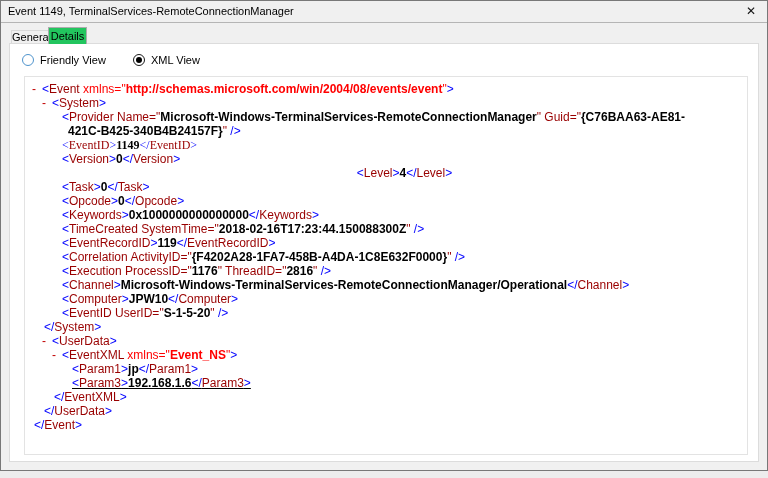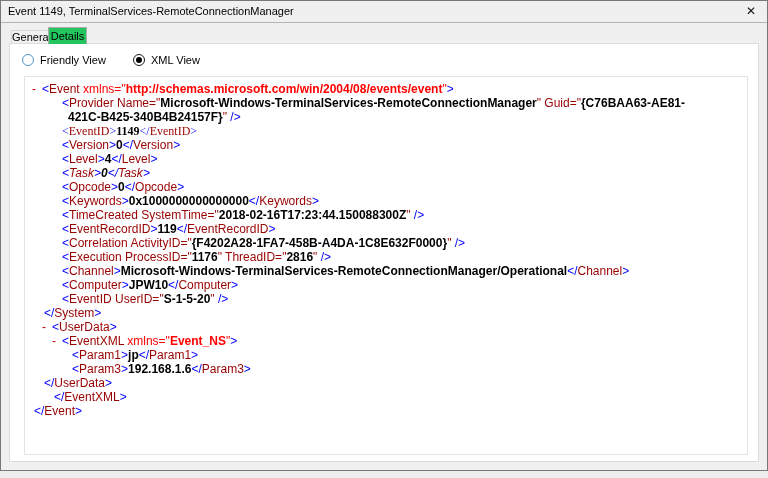--- a/index.html
+++ b/index.html
@@ -86,40 +86,41 @@
     <label class="radiowrap pos-xml">
       <span class="radio radio-sel">
           <span class="dot"></span>
         </span>
       <span class="radiolabel">XML View</span>
     </label>
 
     <div class="xmlbox">
       <div id="xmltree">
           <div class="xline" style="padding-left: 17px;"><span class="xmarker">-</span><span class="x-m">&lt;</span><span class="x-t">Event</span><span class="x-n"> xmlns="</span><span class="x-b">http://schemas.microsoft.com/win/2004/08/events/event</span><span class="x-n">"</span><span class="x-m">&gt;</span></div>
+          <div class="xline" style="padding-left: 27px;"><span class="xmarker">-</span><span class="x-m">&lt;</span><span class="x-t">System</span><span class="x-m">&gt;</span></div>
           <div class="xline" style="padding-left: 37px;"><span class="x-m">&lt;</span><span class="x-t">Provider</span><span class="x-t"> Name="</span><span class="x-v">Microsoft-Windows-TerminalServices-RemoteConnectionManager</span><span class="x-t">" Guid="</span><span class="x-v">{C76BAA63-AE81-</span></div>
           <div class="xline" style="padding-left: 43px;"><span class="x-v">421C-B425-340B4B24157F}</span><span class="x-t">"</span><span class="x-m"> /&gt;</span></div>
           <div class="xline" style="padding-left: 37px; font-family: Liberation Serif, serif;"><span class="x-m">&lt;</span><span class="x-t">EventID</span><span class="x-m">&gt;</span><span class="x-v">1149</span><span class="x-m">&lt;/</span><span class="x-t">EventID</span><span class="x-m">&gt;</span></div>
           <div class="xline" style="padding-left: 37px;"><span class="x-m">&lt;</span><span class="x-t">Version</span><span class="x-m">&gt;</span><span class="x-v">0</span><span class="x-m">&lt;/</span><span class="x-t">Version</span><span class="x-m">&gt;</span></div>
-          <div class="xline" style="padding-left: 37px;"><span class="x-m">&lt;</span><span class="x-t">Level</span><span class="x-m">&gt;</span><span class="x-v">4</span><span class="x-m">&lt;/</span><span class="x-t">Level</span><span class="x-m">&gt;</span></div>
-          <div class="xline" style="padding-left: 37px; font-style: italic;"><span class="x-m">&lt;</span><span class="x-t">Task</span><span class="x-m">&gt;</span><span class="x-v">0</span><span class="x-m">&lt;/</span><span class="x-t">Task</span><span class="x-m">&gt;</span></div>
+          <div class="xline" style="padding-left: 37px; text-align: center;"><span class="x-m">&lt;</span><span class="x-t">Level</span><span class="x-m">&gt;</span><span class="x-v">4</span><span class="x-m">&lt;/</span><span class="x-t">Level</span><span class="x-m">&gt;</span></div>
+          <div class="xline" style="padding-left: 37px;"><span class="x-m">&lt;</span><span class="x-t">Task</span><span class="x-m">&gt;</span><span class="x-v">0</span><span class="x-m">&lt;/</span><span class="x-t">Task</span><span class="x-m">&gt;</span></div>
           <div class="xline" style="padding-left: 37px;"><span class="x-m">&lt;</span><span class="x-t">Opcode</span><span class="x-m">&gt;</span><span class="x-v">0</span><span class="x-m">&lt;/</span><span class="x-t">Opcode</span><span class="x-m">&gt;</span></div>
           <div class="xline" style="padding-left: 37px;"><span class="x-m">&lt;</span><span class="x-t">Keywords</span><span class="x-m">&gt;</span><span class="x-v">0x1000000000000000</span><span class="x-m">&lt;/</span><span class="x-t">Keywords</span><span class="x-m">&gt;</span></div>
           <div class="xline" style="padding-left: 37px;"><span class="x-m">&lt;</span><span class="x-t">TimeCreated</span><span class="x-t"> SystemTime="</span><span class="x-v">2018-02-16T17:23:44.150088300Z</span><span class="x-t">"</span><span class="x-m"> /&gt;</span></div>
           <div class="xline" style="padding-left: 37px;"><span class="x-m">&lt;</span><span class="x-t">EventRecordID</span><span class="x-m">&gt;</span><span class="x-v">119</span><span class="x-m">&lt;/</span><span class="x-t">EventRecordID</span><span class="x-m">&gt;</span></div>
           <div class="xline" style="padding-left: 37px;"><span class="x-m">&lt;</span><span class="x-t">Correlation</span><span class="x-t"> ActivityID="</span><span class="x-v">{F4202A28-1FA7-458B-A4DA-1C8E632F0000}</span><span class="x-t">"</span><span class="x-m"> /&gt;</span></div>
           <div class="xline" style="padding-left: 37px;"><span class="x-m">&lt;</span><span class="x-t">Execution</span><span class="x-t"> ProcessID="</span><span class="x-v">1176</span><span class="x-t">" ThreadID="</span><span class="x-v">2816</span><span class="x-t">"</span><span class="x-m"> /&gt;</span></div>
           <div class="xline" style="padding-left: 37px;"><span class="x-m">&lt;</span><span class="x-t">Channel</span><span class="x-m">&gt;</span><span class="x-v">Microsoft-Windows-TerminalServices-RemoteConnectionManager/Operational</span><span class="x-m">&lt;/</span><span class="x-t">Channel</span><span class="x-m">&gt;</span></div>
           <div class="xline" style="padding-left: 37px;"><span class="x-m">&lt;</span><span class="x-t">Computer</span><span class="x-m">&gt;</span><span class="x-v">JPW10</span><span class="x-m">&lt;/</span><span class="x-t">Computer</span><span class="x-m">&gt;</span></div>
           <div class="xline" style="padding-left: 37px;"><span class="x-m">&lt;</span><span class="x-t">EventID</span><span class="x-t"> UserID="</span><span class="x-v">S-1-5-20</span><span class="x-t">"</span><span class="x-m"> /&gt;</span></div>
           <div class="xline" style="padding-left: 19px;"><span class="x-m">&lt;/</span><span class="x-t">System</span><span class="x-m">&gt;</span></div>
           <div class="xline" style="padding-left: 27px;"><span class="xmarker">-</span><span class="x-m">&lt;</span><span class="x-t">UserData</span><span class="x-m">&gt;</span></div>
           <div class="xline" style="padding-left: 37px;"><span class="xmarker">-</span><span class="x-m">&lt;</span><span class="x-t">EventXML</span><span class="x-n"> xmlns="</span><span class="x-b">Event_NS</span><span class="x-n">"</span><span class="x-m">&gt;</span></div>
           <div class="xline" style="padding-left: 47px;"><span class="x-m">&lt;</span><span class="x-t">Param1</span><span class="x-m">&gt;</span><span class="x-v">jp</span><span class="x-m">&lt;/</span><span class="x-t">Param1</span><span class="x-m">&gt;</span></div>
-          <div class="xline" style="padding-left: 47px;"><span class="x-m">&lt;</span><span class="x-t">Param3</span><span class="x-m">&gt;</span><span class="x-v">192.168.1.6</span><span class="x-m">&lt;/</span><span class="x-t">Param3</span><span class="x-m">&gt;</span></div>
+          <div class="xline" style="padding-left: 47px; text-decoration: underline;"><span class="x-m">&lt;</span><span class="x-t">Param3</span><span class="x-m">&gt;</span><span class="x-v">192.168.1.6</span><span class="x-m">&lt;/</span><span class="x-t">Param3</span><span class="x-m">&gt;</span></div>
+          <div class="xline" style="padding-left: 29px;"><span class="x-m">&lt;/</span><span class="x-t">EventXML</span><span class="x-m">&gt;</span></div>
           <div class="xline" style="padding-left: 19px;"><span class="x-m">&lt;/</span><span class="x-t">UserData</span><span class="x-m">&gt;</span></div>
-          <div class="xline" style="padding-left: 29px;"><span class="x-m">&lt;/</span><span class="x-t">EventXML</span><span class="x-m">&gt;</span></div>
           <div class="xline" style="padding-left: 9px;"><span class="x-m">&lt;/</span><span class="x-t">Event</span><span class="x-m">&gt;</span></div>
         </div>
     </div>
 
   </div>
 </div>
 
 </body></html>

